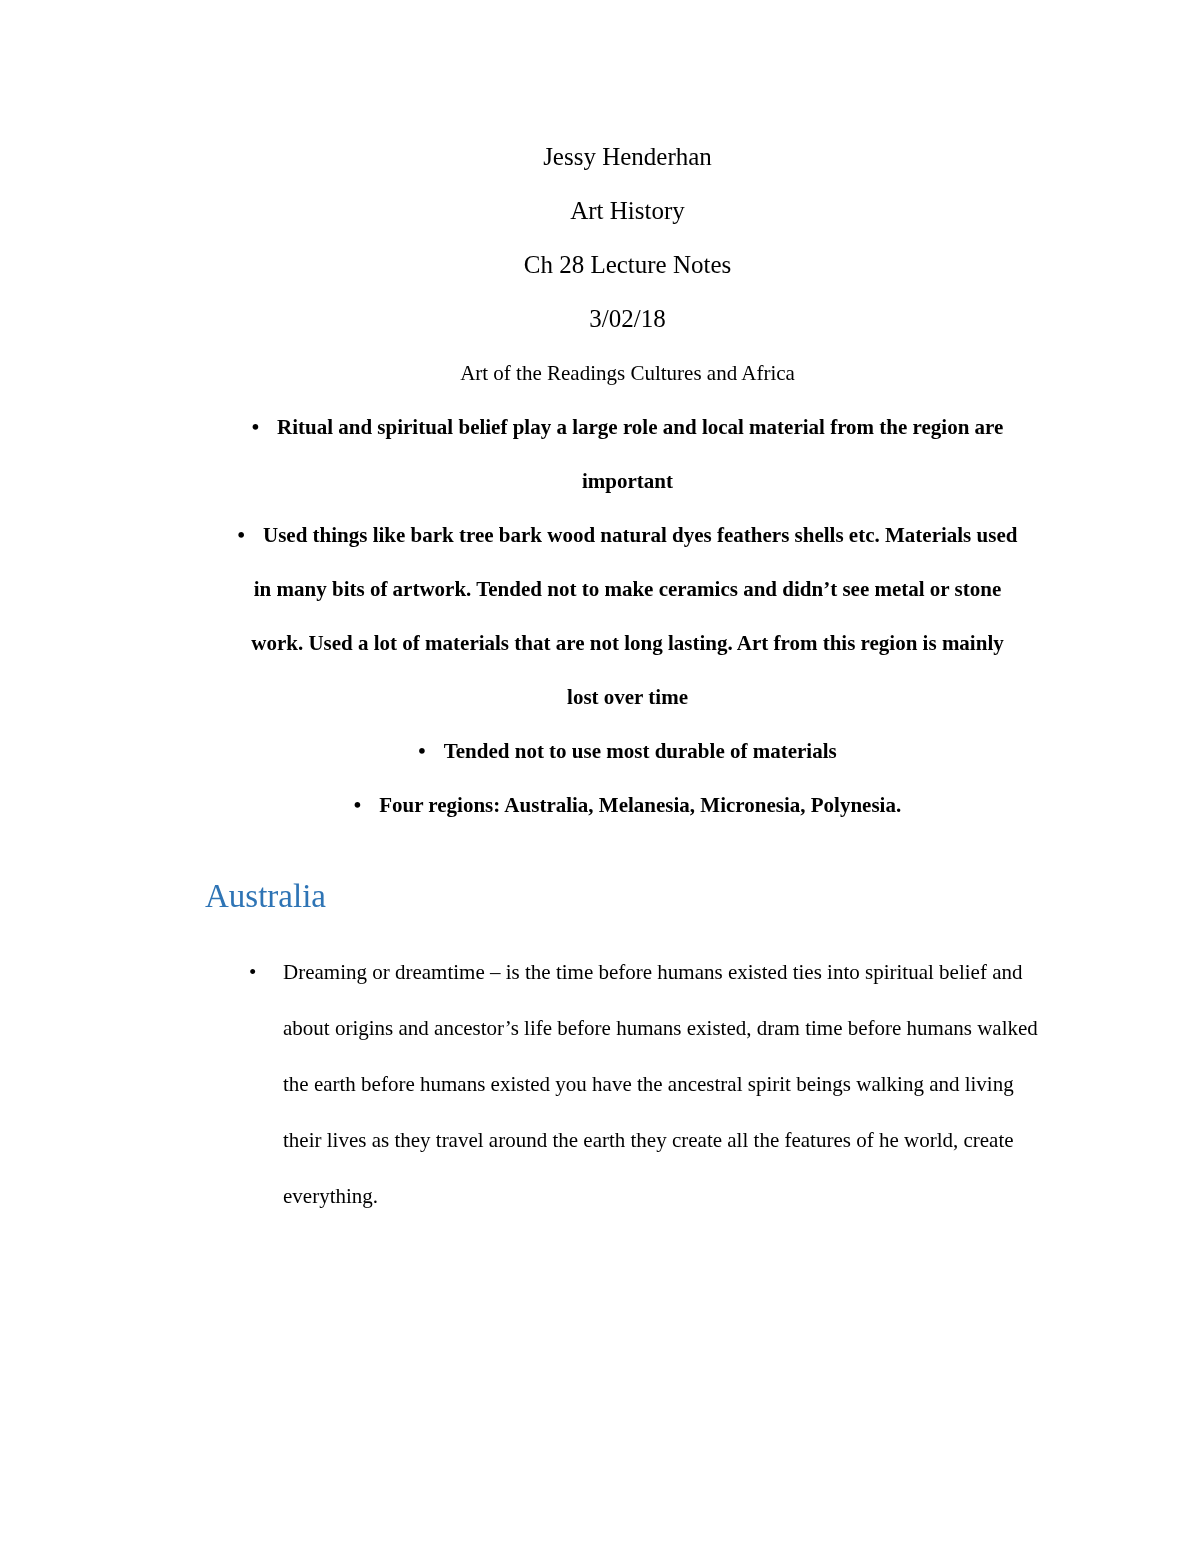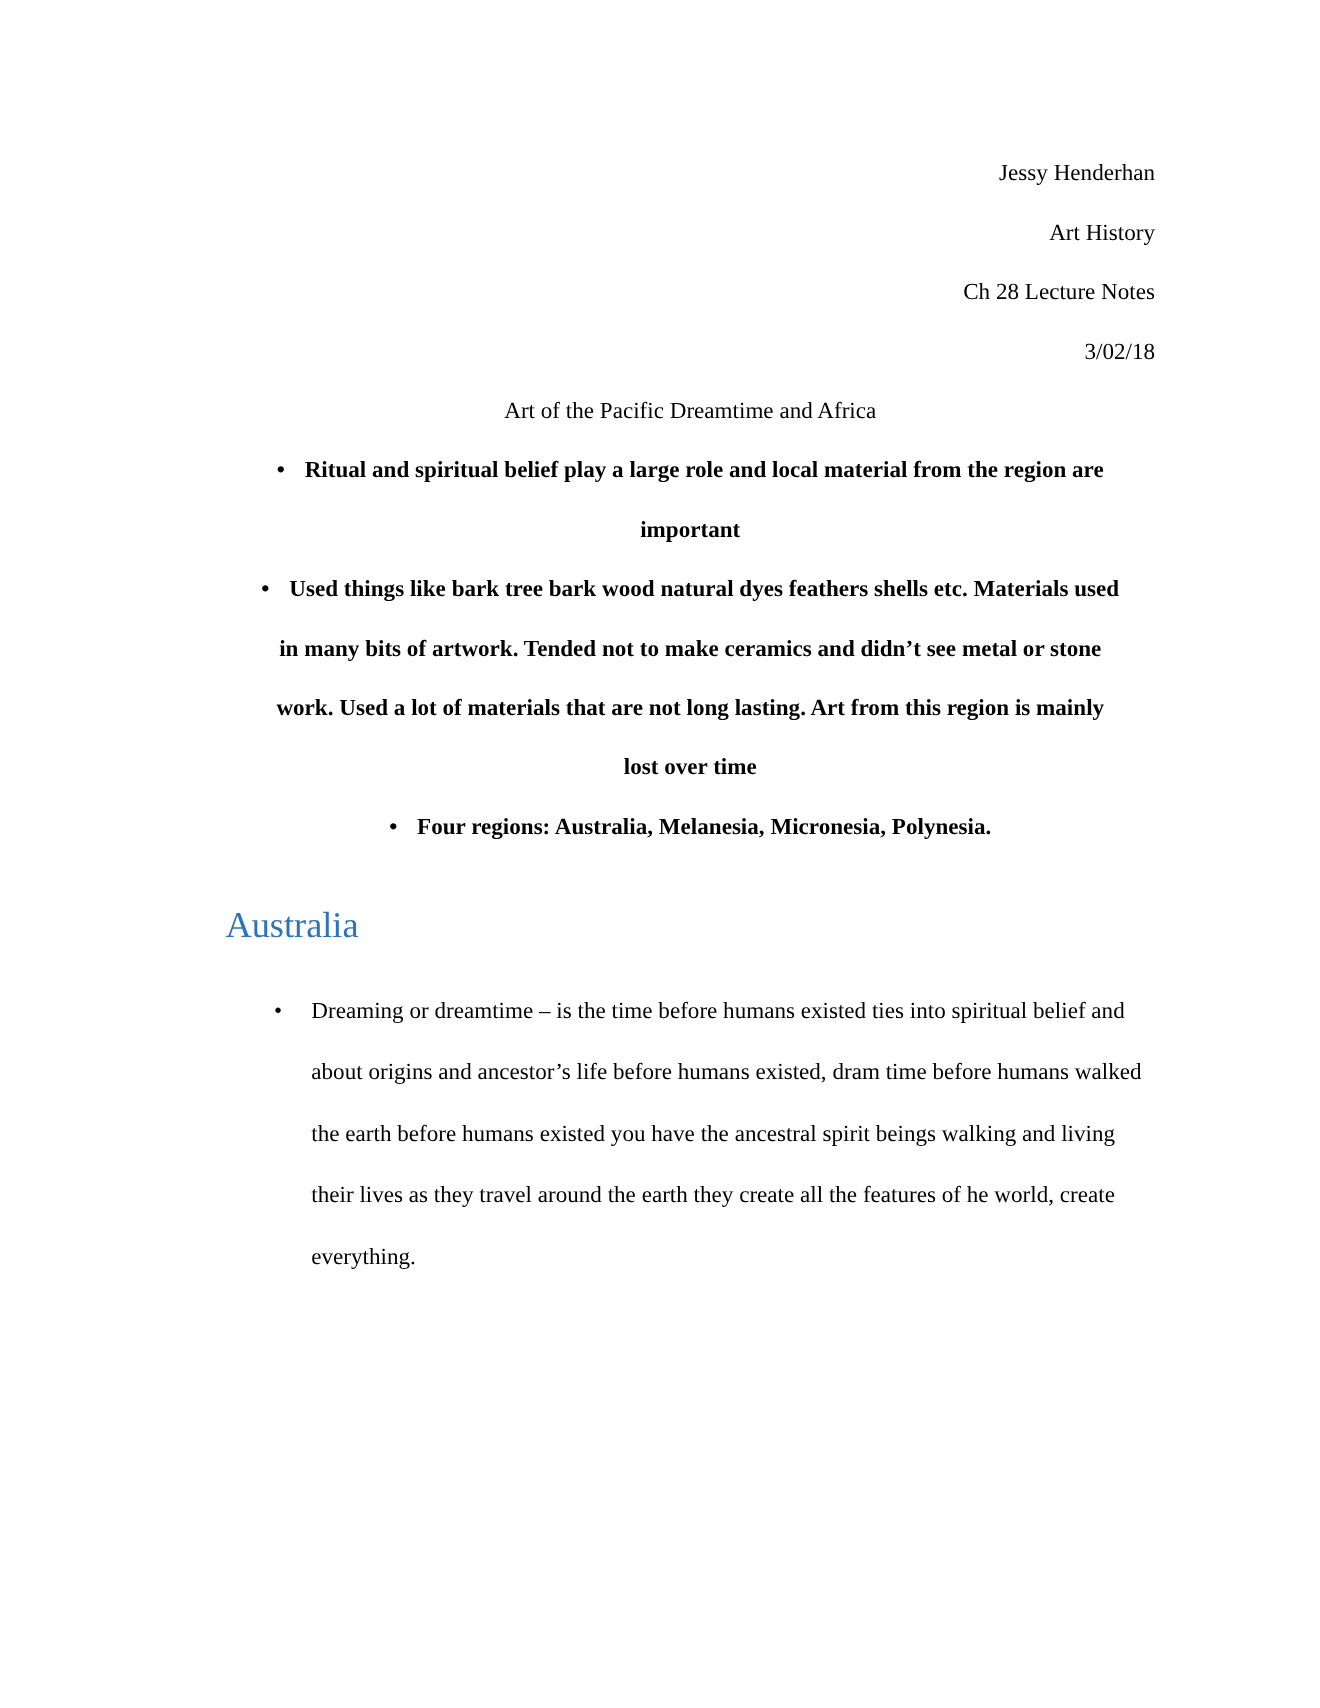--- a/index.html
+++ b/index.html
@@ -16,23 +16,23 @@
     overflow: hidden;
   }
   .page {
     width: 1200px;
     height: 1553px;
     box-sizing: border-box;
     padding: 130px 150px 60px 205px;
     position: relative;
   }
   .header-line {
-    font-size: 21px;
+    font-size: 25px;
     line-height: 54px;
-    text-align: right;
+    text-align: center;
     white-space: nowrap;
   }
   .center-line {
     font-size: 21px;
     line-height: 54px;
     text-align: center;
   }
   ul.bullets {
     list-style: none;
     margin: 0;
@@ -102,29 +102,32 @@
 <div class="page">
 
   <div>
     <div class="header-line">Jessy Henderhan</div>
     <div class="header-line">Art History</div>
     <div class="header-line">Ch 28 Lecture Notes</div>
     <div class="header-line">3/02/18</div>
   </div>
 
   <div>
-    <div class="center-line">Art of the Pacific Dreamtime and Africa</div>
+    <div class="center-line">Art of the Readings Cultures and Africa</div>
   </div>
 
   <ul class="bullets">
     <li class="b-item indent-1">
       <span class="txt">Ritual and spiritual belief play a large role and local material from the region are important</span>
     </li>
     <li class="b-item indent-1">
       <span class="txt">Used things like bark tree bark wood natural dyes feathers shells etc. Materials used in many bits of artwork. Tended not to make ceramics and didn’t see metal or stone work. Used a lot of materials that are not long lasting. Art from this region is mainly lost over time</span>
+    </li>
+    <li class="b-item indent-2">
+      <span class="txt">Tended not to use most durable of materials</span>
     </li>
     <li class="b-item indent-2">
       <span class="txt">Four regions: Australia, Melanesia, Micronesia, Polynesia.</span>
     </li>
   </ul>
 
   <h2 class="section-heading">Australia</h2>
 
   <ul class="para-bullets">
     <li>

